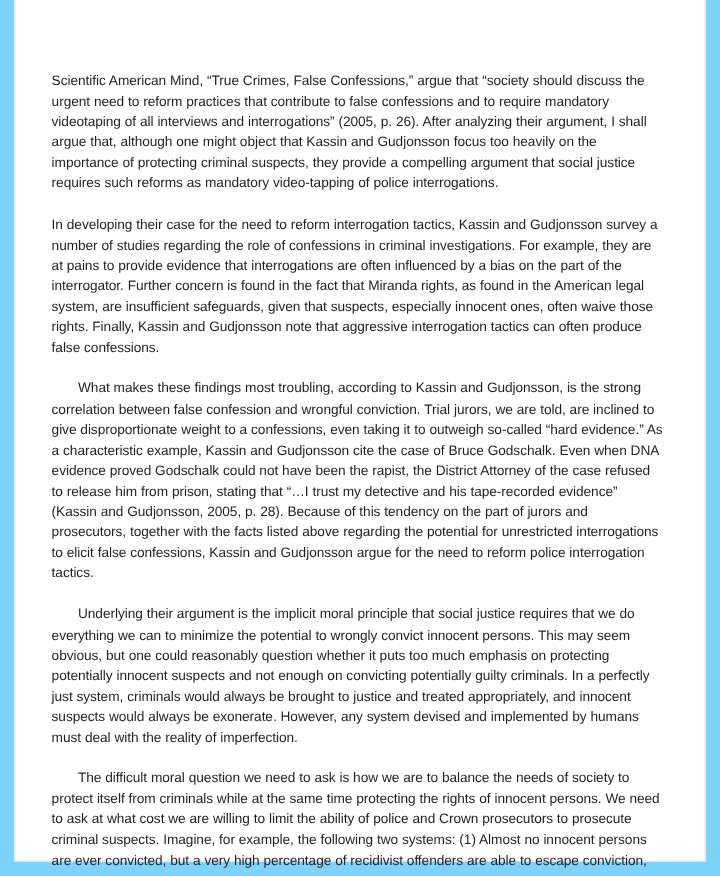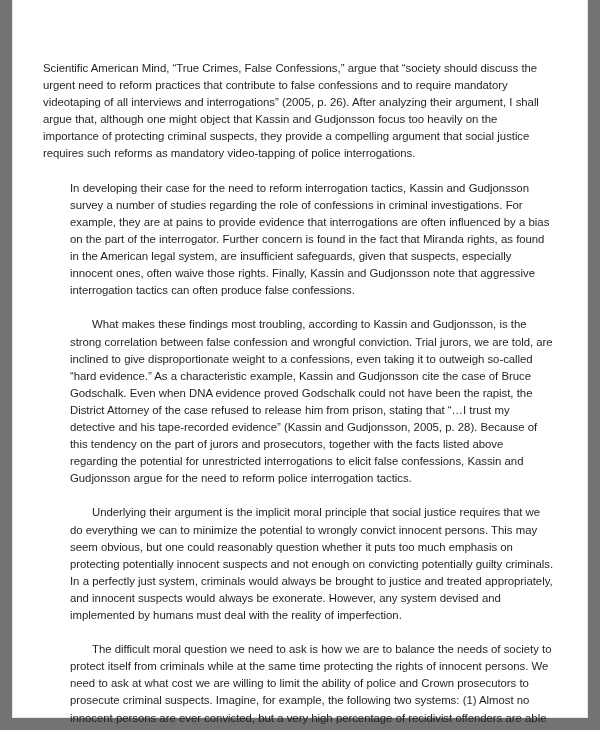--- a/index.html
+++ b/index.html
@@ -11,21 +11,21 @@
     width: 600px;
     height: 730px;
     overflow: hidden;
     font-family: "Liberation Sans", sans-serif;
   }
 
   #page {
     position: relative;
     width: 600px;
     height: 730px;
-    background: #737373;
+    background: #7dd3fc;
     box-sizing: border-box;
   }
 
   
   #page-sheet {
     position: absolute;
     left: 12px;
     top: 0px;
     width: 576px;
     height: 718px;
@@ -49,21 +49,20 @@
     line-height: 17.1px;
     color: #231f20;
     text-align: left;
     letter-spacing: -0.05px;
     word-spacing: 0.15px;
     -webkit-font-smoothing: antialiased;
   }
 
   p.para + p.para {
     margin-top: 17.1px;
-    margin-left: 27px;
   }
 
   p.indent {
     text-indent: 22px;
   }
 </style>
 </head>
 <body>
 
 <div id="page">

